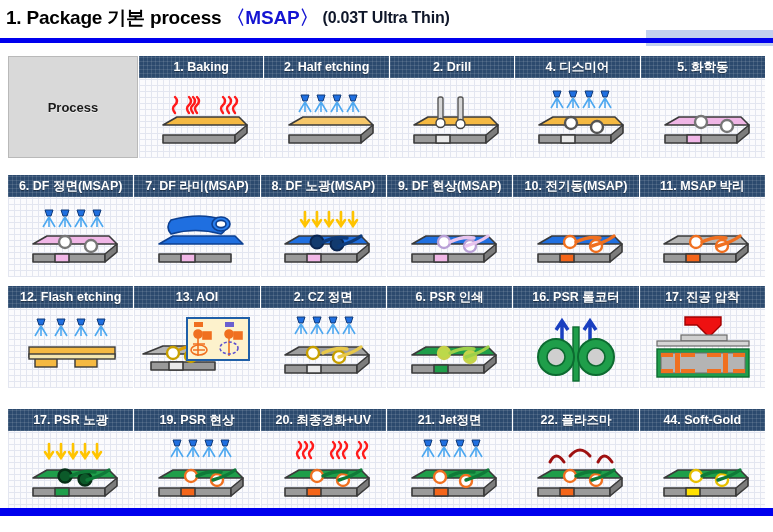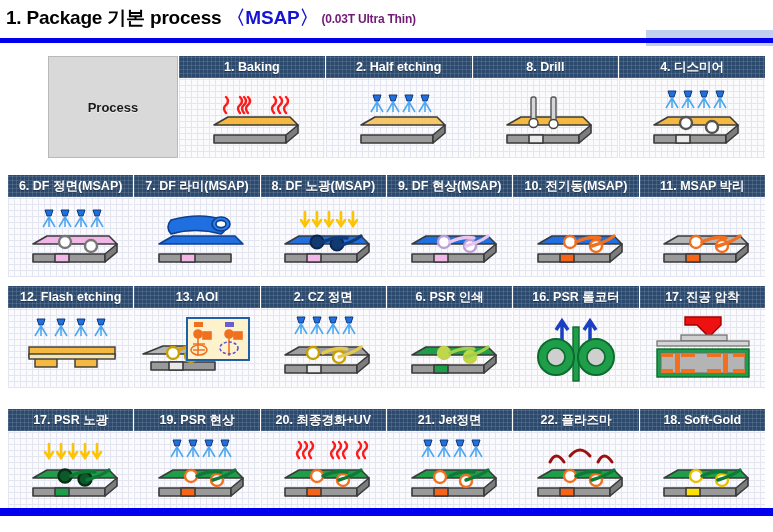--- a/index.html
+++ b/index.html
@@ -13,21 +13,21 @@
   
   #title-bar{
     position:absolute;left:0;top:0;width:773px;height:40px;
   }
   #title-text{
     position:absolute;left:6px;top:5px;
     font-size:19px;font-weight:bold;color:#000000;
     white-space:nowrap;letter-spacing:-0.2px;
   }
   #title-text .msap{color:#1414d2;margin-top:40px;}
-  #title-text .sub{color:#701a75;font-size:12px;vertical-align:1px;}
+  #title-text .sub{color:#0f172a;font-size:16px;vertical-align:1px;}
   #title-accent-box{
     position:absolute;left:646px;top:30px;width:127px;height:16px;
     background:#c2d0ef;
   }
   #title-rule{
     position:absolute;left:0;top:38px;width:773px;height:5px;
     background:#0000ee;
   }
   
   #bottom-rule{
@@ -52,21 +52,21 @@
     text-shadow:0 1px 0 rgba(0,0,0,.35);
   }
   .cell{
     height:80px;position:relative;overflow:hidden;
     background:
       repeating-linear-gradient(0deg,#e3e6f0 0 1px,rgba(0,0,0,0) 1px 6px),
       repeating-linear-gradient(90deg,#e3e6f0 0 1px,rgba(0,0,0,0) 1px 6px),
       #fbfbfd;
   }
   
-  .process-col{flex:0 0 130px;margin-left:40px;}
+  .process-col{flex:0 0 130px;}
   .process-box{
     height:102px;background:#d9d9d9;
     display:flex;align-items:center;justify-content:center;
     color:#1a1a1a;font-size:13px;font-weight:bold;
     border:1px solid #b9b9b9;box-sizing:border-box;
     text-shadow:0 1px 0 rgba(255,255,255,.6);
   }
   .art{position:absolute;left:0;top:0;width:100%;height:100%;}
   .art svg{display:block;margin:0 auto;}
 </style>
@@ -141,21 +141,21 @@
    </g>
    <g>
     <path d="M74 12 L82 12 L80 18 L76 18 Z" fill="#1f6fe0" stroke="#103a78" stroke-width="1"></path>
     <path d="M78 19 L72 29 M78 19 L78 29 M78 19 L84 29" stroke="#4ea8f0" stroke-width="1.6" fill="none"></path>
    </g>
               </svg>
             </div>
           </div>
         </div>
         <div class="col">
-          <div class="hdr">8. Drill</div>
+          <div class="hdr">2. Drill</div>
           <div class="cell">
             <div class="art">
   <svg width="104" height="70" viewBox="0 0 104 70" style="position: absolute; left: 50%; top: 50%; transform: translate(-50%, -50%);">
     <g stroke="#3a3a3a" stroke-width="1.6" stroke-linejoin="round">
       <path d="M14 52 L14 60 L86 60 L86 52 Z" fill="#9a9a9a"></path>
       <path d="M86 52 L86 60 L98 50 L98 42 Z" fill="#7c7c7c"></path>
       <rect x="36" y="52" width="14" height="8" fill="#e8e8e8"></rect>
       <path d="M28 34 L90 34 L98 42 L14 42 Z" fill="#f5b942"></path>
       <path d="M98 42 L98 50 L86 60 L86 52 Z" fill="#7c7c7c" opacity="0"></path>
 
@@ -196,20 +196,39 @@
    </g>
    <g>
     <path d="M60 8 L68 8 L66 14 L62 14 Z" fill="#1f6fe0" stroke="#103a78" stroke-width="1"></path>
     <path d="M64 15 L58 25 M64 15 L64 25 M64 15 L70 25" stroke="#4ea8f0" stroke-width="1.6" fill="none"></path>
    </g>
    <g>
     <path d="M76 8 L84 8 L82 14 L78 14 Z" fill="#1f6fe0" stroke="#103a78" stroke-width="1"></path>
     <path d="M80 15 L74 25 M80 15 L80 25 M80 15 L86 25" stroke="#4ea8f0" stroke-width="1.6" fill="none"></path>
    </g>
               </svg>
+            </div>
+          </div>
+        </div>
+        <div class="col">
+          <div class="hdr">5. 화학동</div>
+          <div class="cell">
+            <div class="art">
+  <svg width="104" height="70" viewBox="0 0 104 70" style="position: absolute; left: 50%; top: 50%; transform: translate(-50%, -50%);">
+    <g stroke="#3a3a3a" stroke-width="1.6" stroke-linejoin="round">
+      <path d="M14 52 L14 60 L86 60 L86 52 Z" fill="#9a9a9a"></path>
+      <path d="M86 52 L86 60 L98 50 L98 42 Z" fill="#7c7c7c"></path>
+      <rect x="36" y="52" width="14" height="8" fill="#f0b6e6"></rect>
+      <path d="M28 34 L90 34 L98 42 L14 42 Z" fill="#f0b6e6"></path>
+      <path d="M98 42 L98 50 L86 60 L86 52 Z" fill="#7c7c7c" opacity="0"></path>
+      <circle cx="50" cy="39" r="6" fill="#ffffff" stroke="#777" stroke-width="2.4"></circle>
+          <circle cx="76" cy="43" r="6" fill="#ffffff" stroke="#777" stroke-width="2.4"></circle>
+    </g>
+
+  </svg>
             </div>
           </div>
         </div>
       </div>
     </div>
     <div class="row-block" style="top: 175px;">
       <div class="rowgrid">
         <div class="col">
           <div class="hdr">6. DF 정면(MSAP)</div>
           <div class="cell">
@@ -672,21 +691,21 @@
                   <path d="M46 20 q10 -12 20 0"></path>
                   <path d="M74 26 q6 -12 14 0"></path>
                        </g>
                 <path d="M52 40 q12 -6 24 -4" stroke="#0f7a38" stroke-width="3.4" fill="none" stroke-linecap="round"></path>
           <path d="M68 44 q14 -4 22 -10" stroke="#0f7a38" stroke-width="3.4" fill="none" stroke-linecap="round"></path>
               </svg>
             </div>
           </div>
         </div>
         <div class="col">
-          <div class="hdr">18. Soft-Gold</div>
+          <div class="hdr">44. Soft-Gold</div>
           <div class="cell">
             <div class="art">
   <svg width="104" height="70" viewBox="0 0 104 70" style="position: absolute; left: 50%; top: 50%; transform: translate(-50%, -50%);">
     <g stroke="#3a3a3a" stroke-width="1.6" stroke-linejoin="round">
       <path d="M14 52 L14 60 L86 60 L86 52 Z" fill="#9a9a9a"></path>
       <path d="M86 52 L86 60 L98 50 L98 42 Z" fill="#7c7c7c"></path>
       <rect x="36" y="52" width="14" height="8" fill="#ffe000"></rect>
       <path d="M28 34 L90 34 L98 42 L14 42 Z" fill="#1f9e4a"></path>
       <path d="M98 42 L98 50 L86 60 L86 52 Z" fill="#7c7c7c" opacity="0"></path>
       <circle cx="46" cy="40" r="6" fill="#ffffff" stroke="#e8c000" stroke-width="2.4"></circle>

